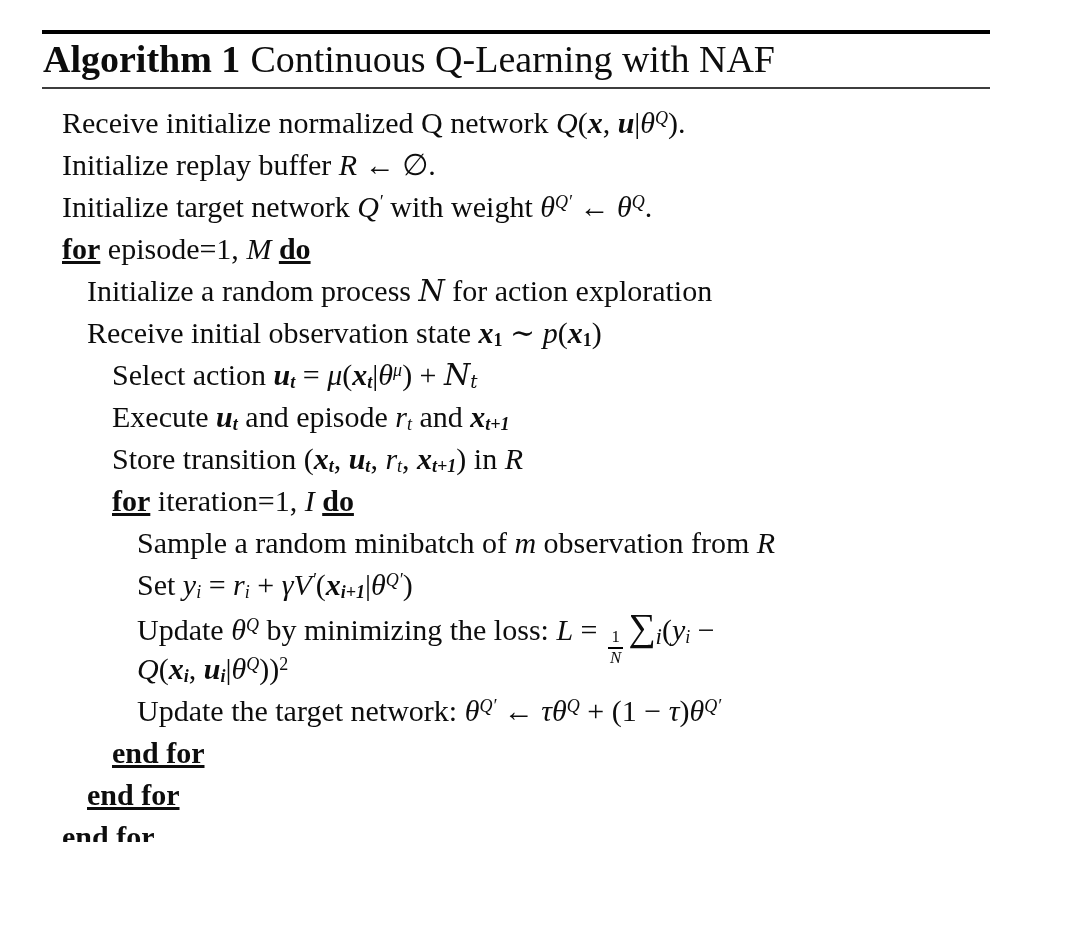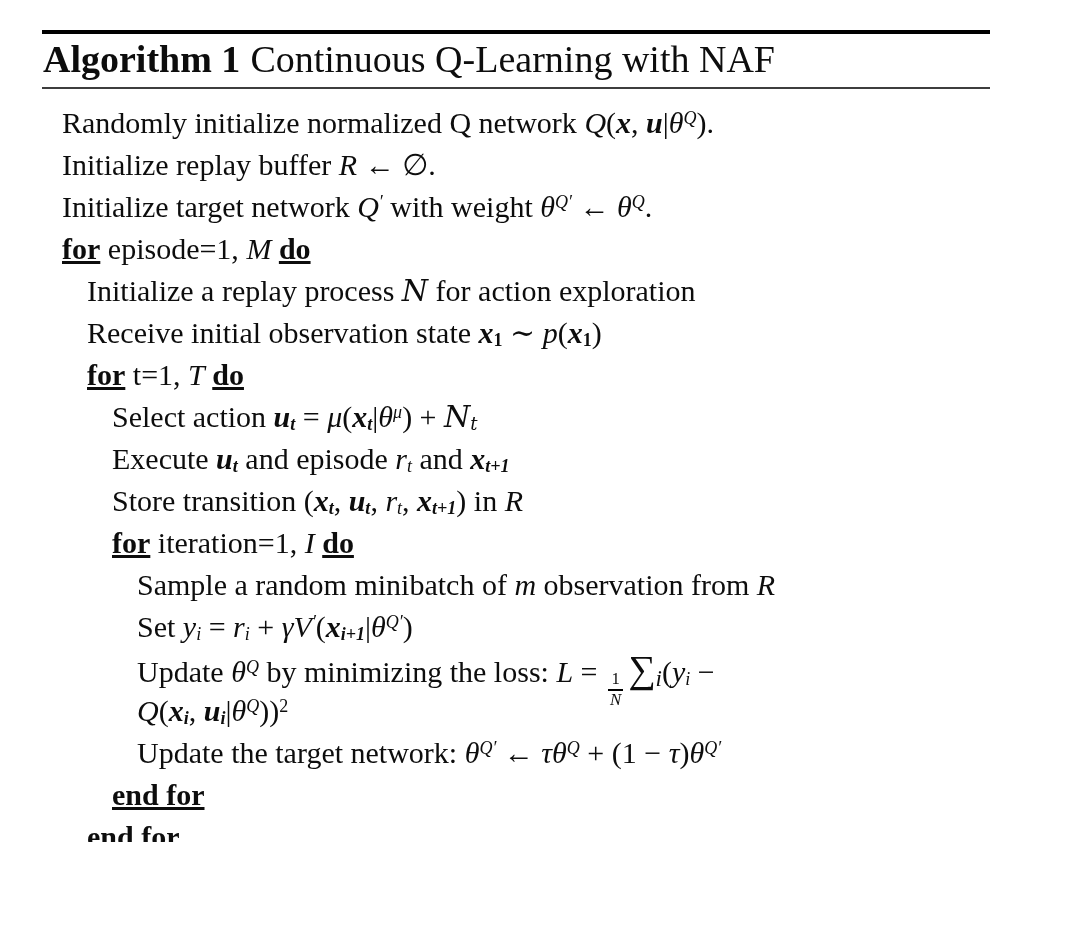--- a/index.html
+++ b/index.html
@@ -67,27 +67,26 @@
 <body>
 
 <div class="paper">
   <div class="algo">
     <div class="rule top" style="background: rgb(0, 0, 0);"></div>
     <div class="algo-header">
       <span class="label">Algorithm 1</span><span>Continuous Q-Learning with NAF</span>
     </div>
     <div class="rule mid" style="background: rgb(61, 61, 61);"></div>
     <div class="algo-body">
-        <div class="line indent-0"><span class="rm">Randomly initialize normalized Q network </span><span class="it">Q</span><span class="rm">(</span><span class="bi">x</span><span class="rm">, </span><span class="bi">u</span><span class="rm">|</span><span class="it">θ<sup class="it">Q</sup></span><span class="rm">).</span></div>
+        <div class="line indent-0"><span class="rm">Receive initialize normalized Q network </span><span class="it">Q</span><span class="rm">(</span><span class="bi">x</span><span class="rm">, </span><span class="bi">u</span><span class="rm">|</span><span class="it">θ<sup class="it">Q</sup></span><span class="rm">).</span></div>
         <div class="line indent-0"><span class="rm">Initialize replay buffer </span><span class="it">R</span><span class="rm"> ← ∅.</span></div>
         <div class="line indent-0"><span class="rm">Initialize target network </span><span class="it">Q<sup class="it">′</sup></span><span class="rm"> with weight </span><span class="it">θ<sup class="it">Q′</sup></span><span class="rm"> ← </span><span class="it">θ<sup class="it">Q</sup></span><span class="rm">.</span></div>
         <div class="line indent-0"><span class="bf">for</span><span class="rm"> episode=1, </span><span class="it">M</span><span class="rm"> </span><span class="bf">do</span></div>
-        <div class="line indent-1"><span class="rm">Initialize a replay process </span><span class="cal">N</span><span class="rm"> for action exploration</span></div>
+        <div class="line indent-1"><span class="rm">Initialize a random process </span><span class="cal">N</span><span class="rm"> for action exploration</span></div>
         <div class="line indent-1"><span class="rm">Receive initial observation state </span><span class="bi">x<sub class="rm">1</sub></span><span class="rm"> ∼ </span><span class="it">p</span><span class="rm">(</span><span class="bi">x<sub class="rm">1</sub></span><span class="rm">)</span></div>
-        <div class="line indent-1"><span class="bf">for</span><span class="rm"> t=1, </span><span class="it">T</span><span class="rm"> </span><span class="bf">do</span></div>
         <div class="line indent-2"><span class="rm">Select action </span><span class="bi">u<sub class="it">t</sub></span><span class="rm"> = </span><span class="it">μ</span><span class="rm">(</span><span class="bi">x<sub class="it">t</sub></span><span class="rm">|</span><span class="it">θ<sup class="it">μ</sup></span><span class="rm">) + </span><span class="cal">N<sub class="it">t</sub></span></div>
         <div class="line indent-2"><span class="rm">Execute </span><span class="bi">u<sub class="it">t</sub></span><span class="rm"> and episode </span><span class="it">r<sub class="it">t</sub></span><span class="rm"> and </span><span class="bi">x<sub class="it">t+1</sub></span></div>
         <div class="line indent-2"><span class="rm">Store transition </span><span class="rm">(</span><span class="bi">x<sub class="it">t</sub></span><span class="rm">, </span><span class="bi">u<sub class="it">t</sub></span><span class="rm">, </span><span class="it">r<sub class="it">t</sub></span><span class="rm">, </span><span class="bi">x<sub class="it">t+1</sub></span><span class="rm">) in </span><span class="it">R</span></div>
         <div class="line indent-2"><span class="bf">for</span><span class="rm"> iteration=1, </span><span class="it">I</span><span class="rm"> </span><span class="bf">do</span></div>
         <div class="line indent-3"><span class="rm">Sample a random minibatch of </span><span class="it">m</span><span class="rm"> observation from </span><span class="it">R</span></div>
         <div class="line indent-3"><span class="rm">Set </span><span class="it">y<sub class="it">i</sub></span><span class="rm"> = </span><span class="it">r<sub class="it">i</sub></span><span class="rm"> + </span><span class="it">γ</span><span class="it">V<sup class="it">′</sup></span><span class="rm">(</span><span class="bi">x<sub class="it">i+1</sub></span><span class="rm">|</span><span class="it">θ<sup class="it">Q′</sup></span><span class="rm">)</span></div>
         <div class="line indent-3"><span class="rm">Update </span><span class="it">θ<sup class="it">Q</sup></span><span class="rm"> by minimizing the loss: </span><span class="it">L</span><span class="rm"> = </span><span class="frac">
             <span class="num">1</span>
             <span class="den">N</span>
           </span><span class="sum">∑<sub class="it">i</sub></span><span class="rm">(</span><span class="it">y<sub class="it">i</sub></span><span class="rm"> −</span></div>

